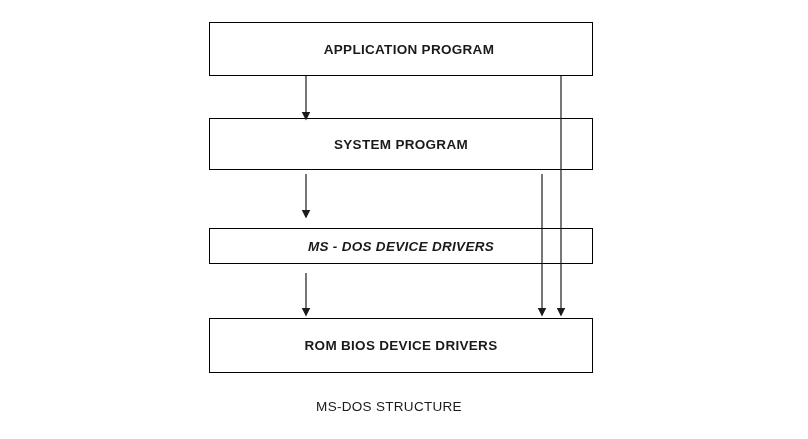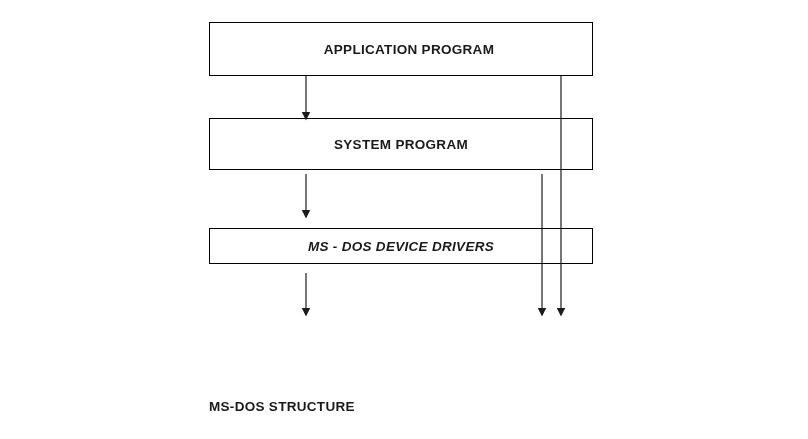--- a/index.html
+++ b/index.html
@@ -48,22 +48,23 @@
   }
   .box1{top:22px;height:54px;padding-left:16px;}
   .box2{top:118px;height:52px;text-align:right;}
   .box3{top:228px;height:36px;font-style:italic;}
   .box4{top:318px;height:55px;}
   .caption{
     position:absolute;
     left:209px;
     top:399px;
     width:360px;
+    text-align:center;
     font-size:13.5px;
-    font-weight:700;
+    font-weight:400;
     color:var(--text-color);
     letter-spacing:0.3px;
     z-index:1;
   }
 </style>
 </head>
 <body>
 
 <div class="canvas">
 
@@ -87,16 +88,19 @@
   </div>
 
   <div class="box box2">
     <span>SYSTEM PROGRAM</span>
   </div>
 
   <div class="box box3">
     <span>MS - DOS DEVICE DRIVERS</span>
   </div>
 
+  <div class="box box4">
+    <span>ROM BIOS DEVICE DRIVERS</span>
+  </div>
 
   <div class="caption">MS-DOS STRUCTURE</div>
 
 </div>
 
 </body></html>

